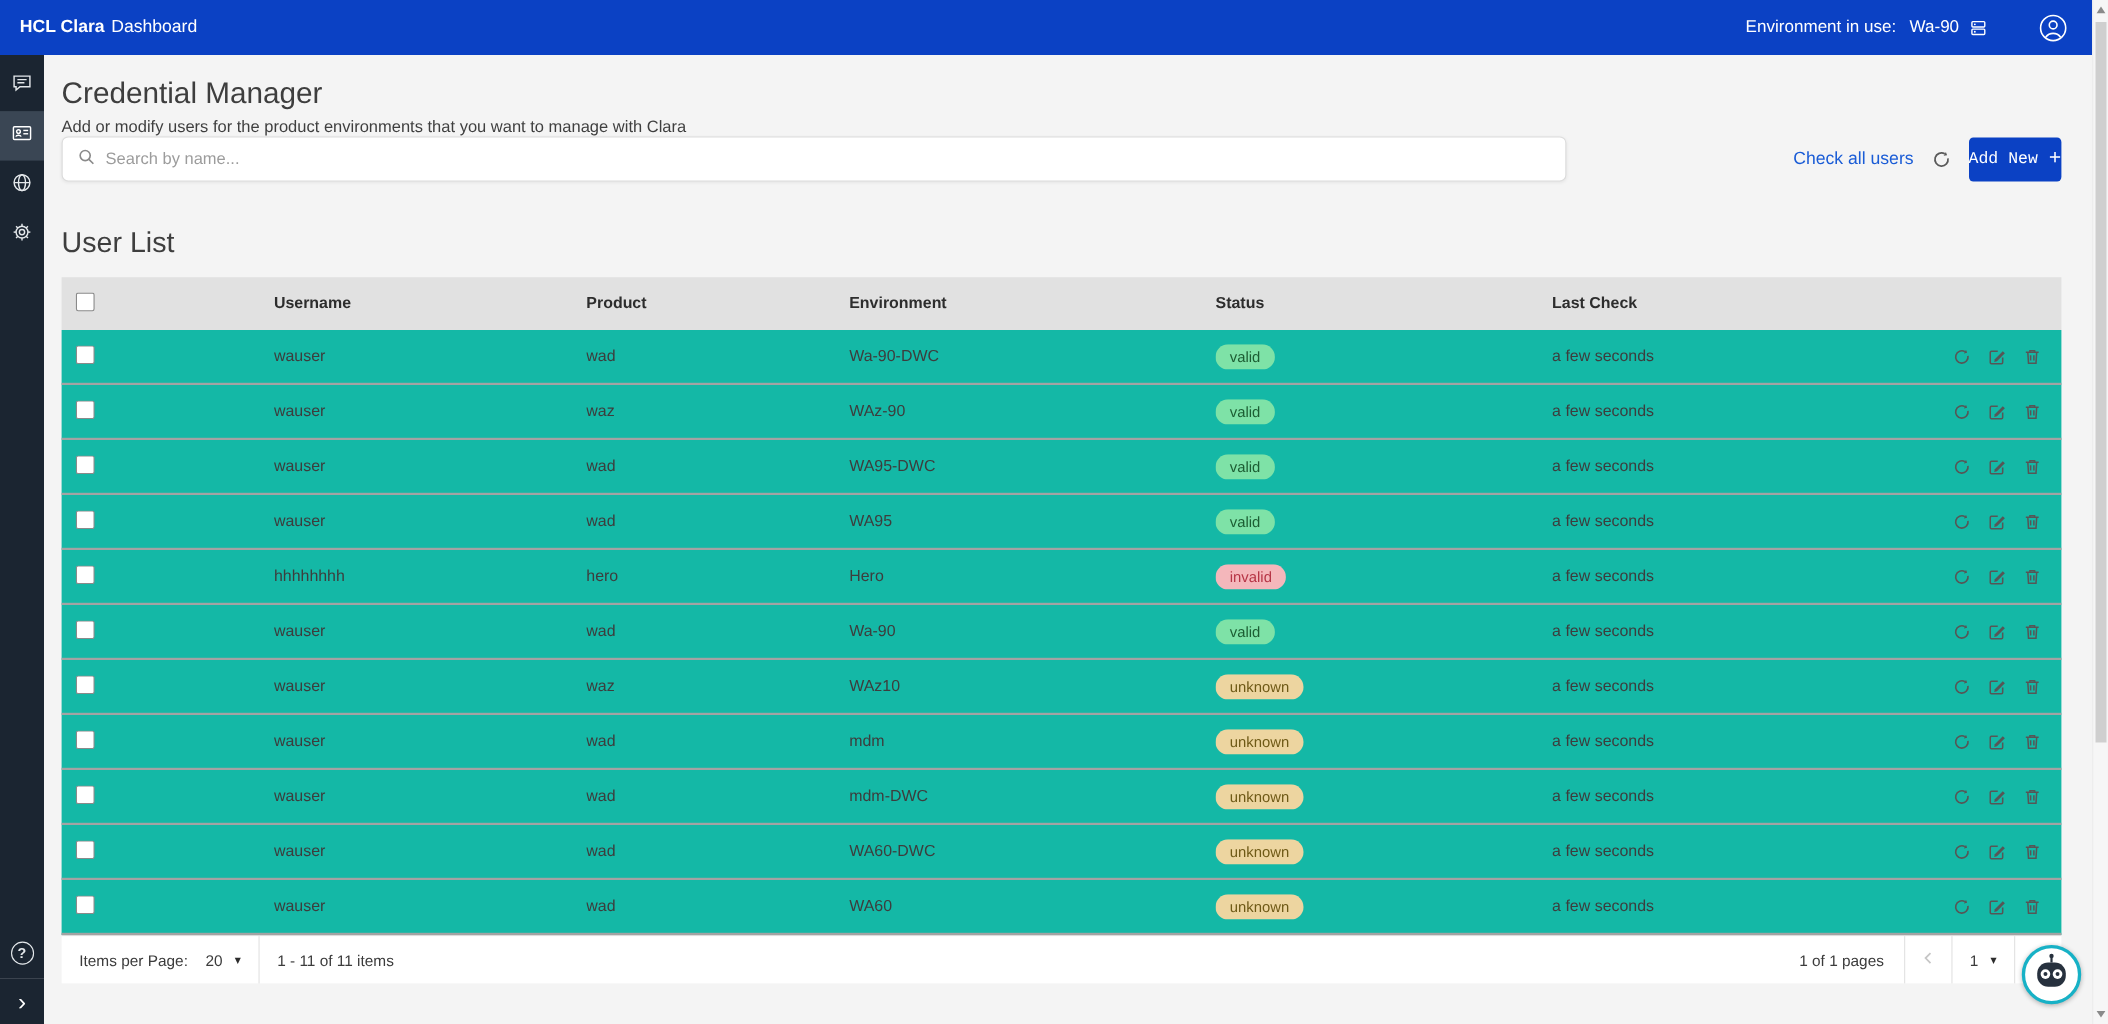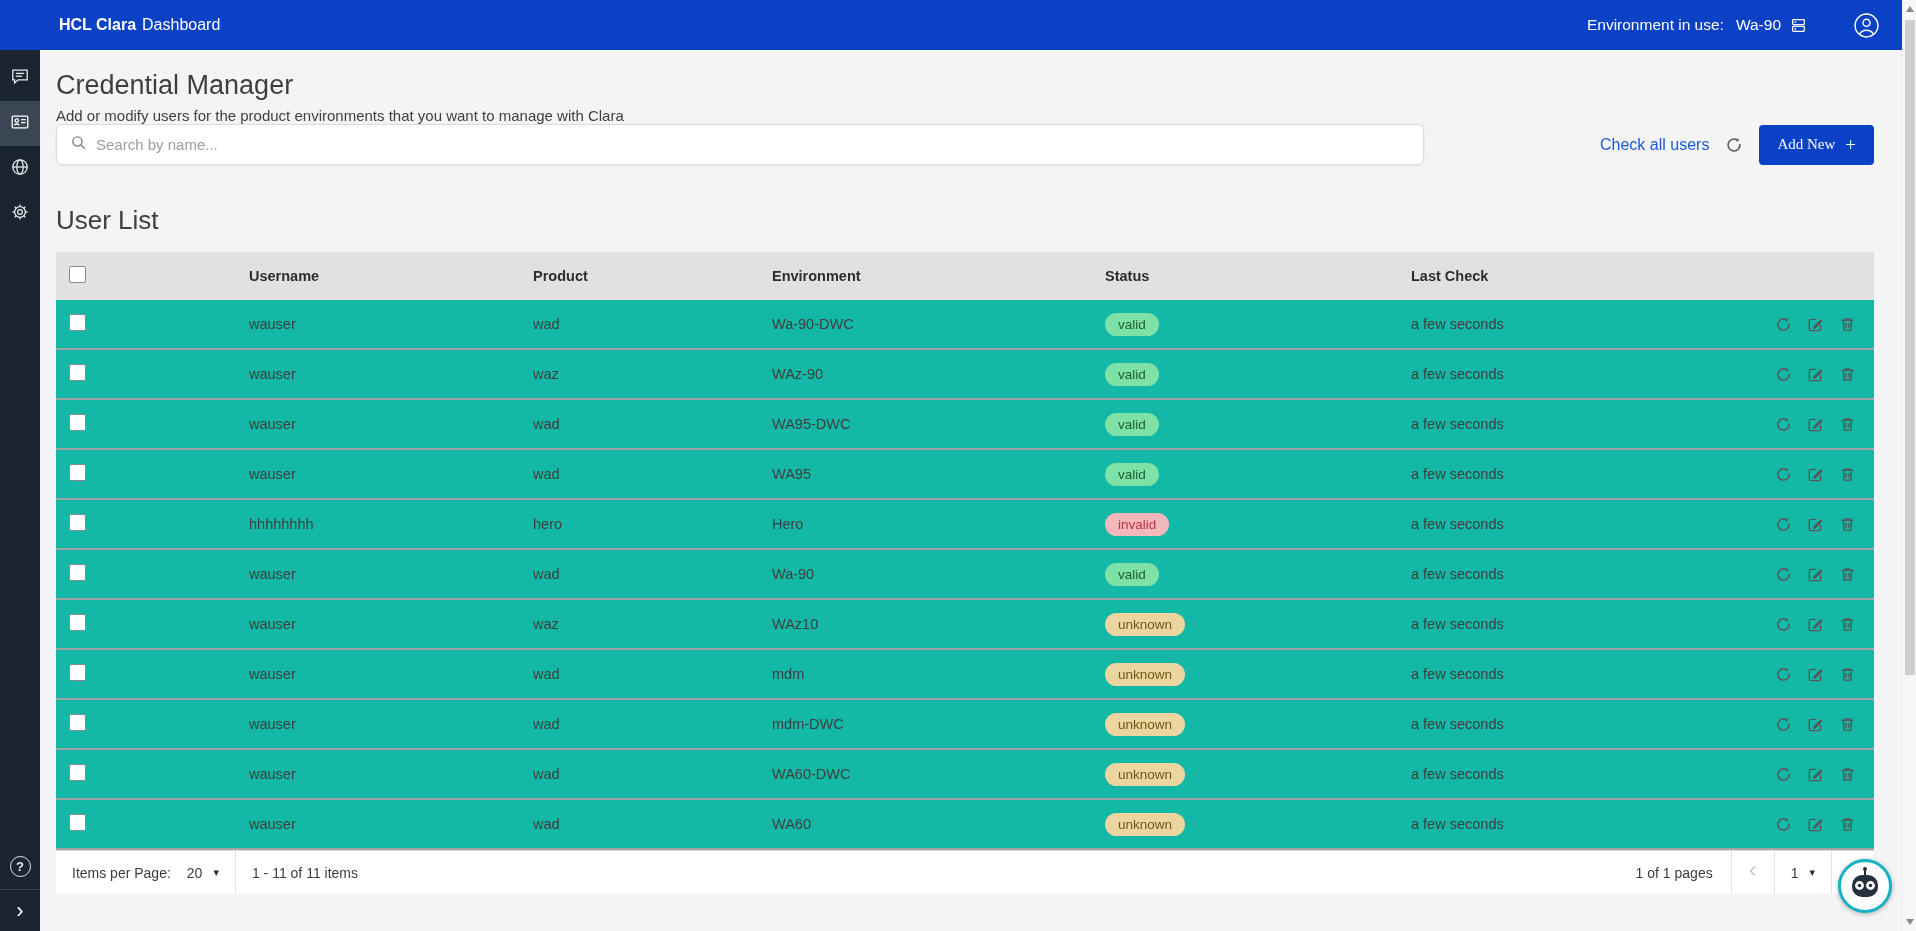--- a/index.html
+++ b/index.html
@@ -10,21 +10,21 @@
     overflow: hidden;
     position: relative;
   }
 
   
   .topbar {
     position: absolute; top: 0; left: 0; right: 14px; height: 50px;
     background: var(--topbar-bg, #0b41c4);
     color: #fff;
     display: flex; align-items: center; justify-content: space-between;
-    padding: 0 22px 0 59px;
+    padding: 0 22px 0 18px;
     z-index: 5;
   }
   .brand { font-size: 16px; display: flex; gap: 6px; align-items: baseline; }
   .brand .bold { font-weight: 700; }
   .topbar-right { display: flex; align-items: center; font-size: 15.5px; }
   .env-value { margin-left: 12px; }
   .server-icon { margin-left: 9px; display: flex; }
   .avatar { margin-left: 46px; display: flex; cursor: pointer; }
 
   
@@ -73,23 +73,23 @@
     flex: 1; border: none; outline: none; background: transparent;
     margin-left: 9px; font-size: 15px; color: #333;
     font-family: "Liberation Sans", sans-serif;
   }
   .search-box input::placeholder { color: #9c9c9c; }
   .toolbar-right { margin-left: auto; display: flex; align-items: center; gap: 16px; }
   .check-all { font-size: 16px; color: var(--link-blue, #1a5cd6); cursor: pointer; }
   .refresh-all { color: #5a5a5a; display: flex; cursor: pointer; }
   .add-new {
     background: var(--primary-blue, #0b41c4); color: #fff;
-    border: none; border-radius: 4px; height: 40px; padding: 0 18px;
+    border: none; border-radius: 4px; height: 40px; padding: 0 0;
     font-size: 15px; display: flex; align-items: center; gap: 10px;
-    font-family: Liberation Serif, serif; cursor: pointer; text-align: right;
+    font-family: Liberation Mono, monospace; cursor: pointer; text-align: right;
   }
   .add-new .plus { font-size: 19px; font-weight: 400; line-height: 1; }
 
   .section-title { margin-top: 40px; font-size: 26px; font-weight: 400; color: #3e3e3e; }
 
   
   .table-wrap { margin-top: 16px; }
   .thead, .trow {
     display: grid;
     grid-template-columns: 162px 253px 208px 302px 275px 333px 1fr;

